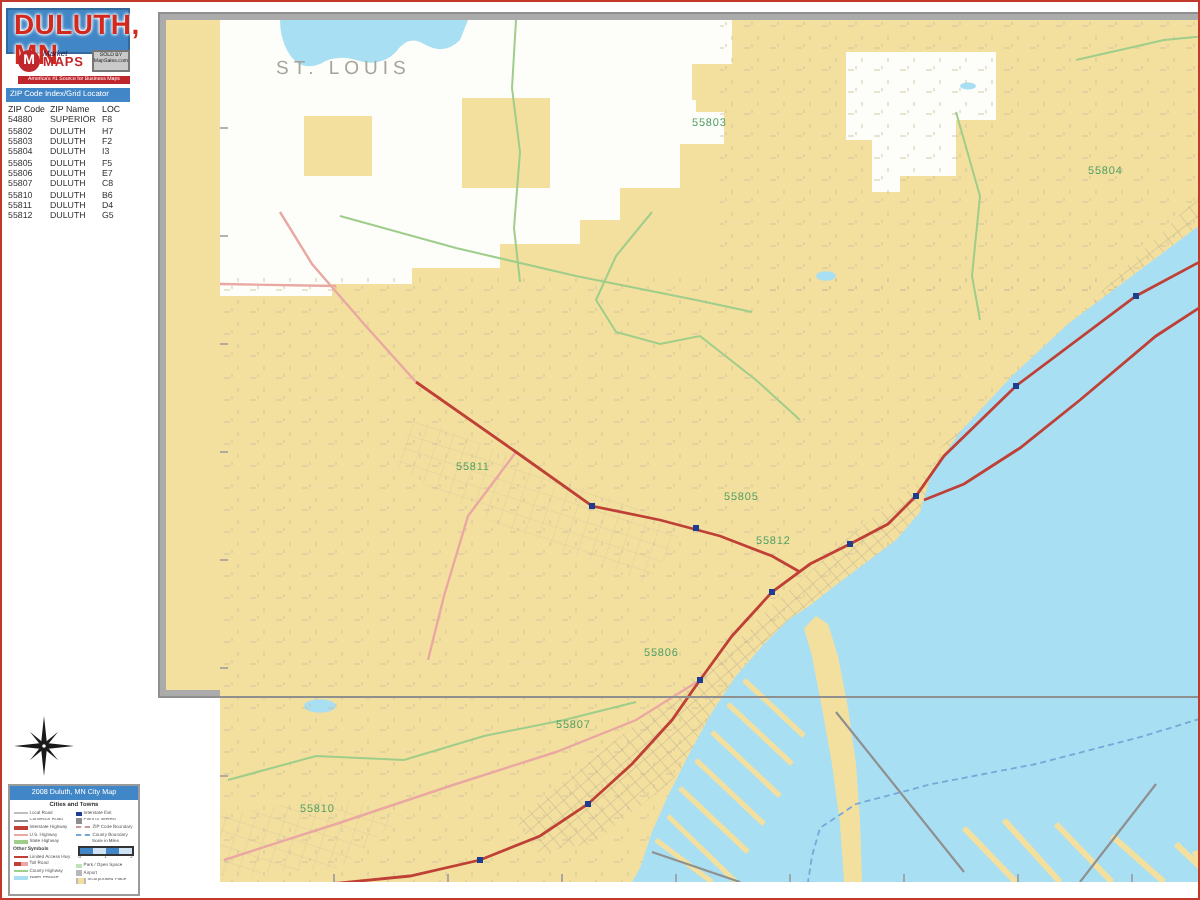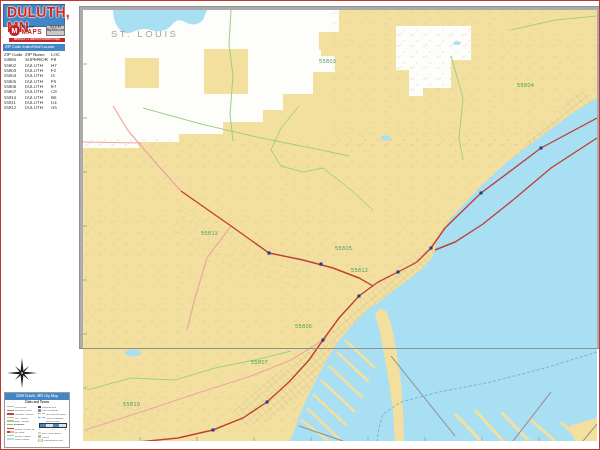--- a/index.html
+++ b/index.html
@@ -40,21 +40,21 @@
   .sw-line{width:7px;height:1px;}
   .sw-sq{width:2.6px;height:2.6px;}
   .other-head{font-size:2.5px;font-weight:bold;color:#444;height:3.8px;line-height:4.2px;}
   .scale-wrap{margin:1px 0;}
   .scale-label{font-size:2.2px;color:#444;text-align:center;line-height:2.8px;}
   .scale-bar{height:2.6px;width:26px;margin:0 auto;border:0.5px solid #333;
     background:repeating-linear-gradient(90deg,#4186C6 0 6.5px,#cfe3f5 6.5px 13px);}
   .scale-ticks{width:27px;margin:0 auto;display:flex;justify-content:space-between;font-size:2.1px;color:#444;line-height:2.6px;}
 
   
-  .map-frame{position:absolute;left:79px;top:6px;width:520px;height:341px;border:3px solid #ABABAB;outline:1px solid #8f8f8f;box-sizing:border-box;background:#F4E09E;}
+  .map-frame{position:absolute;left:79px;top:6px;width:520px;height:341px;border:3px solid #ABABAB;outline:1px solid #8f8f8f;box-sizing:border-box;background:#F4E09E;padding-left:27px;}
   .map-frame svg{display:block;}
 </style>
 </head>
 <body>
 
 <div class="page">
 
   <div class="title-bar">DULUTH, MN</div>
 
   <div class="logo-row">

